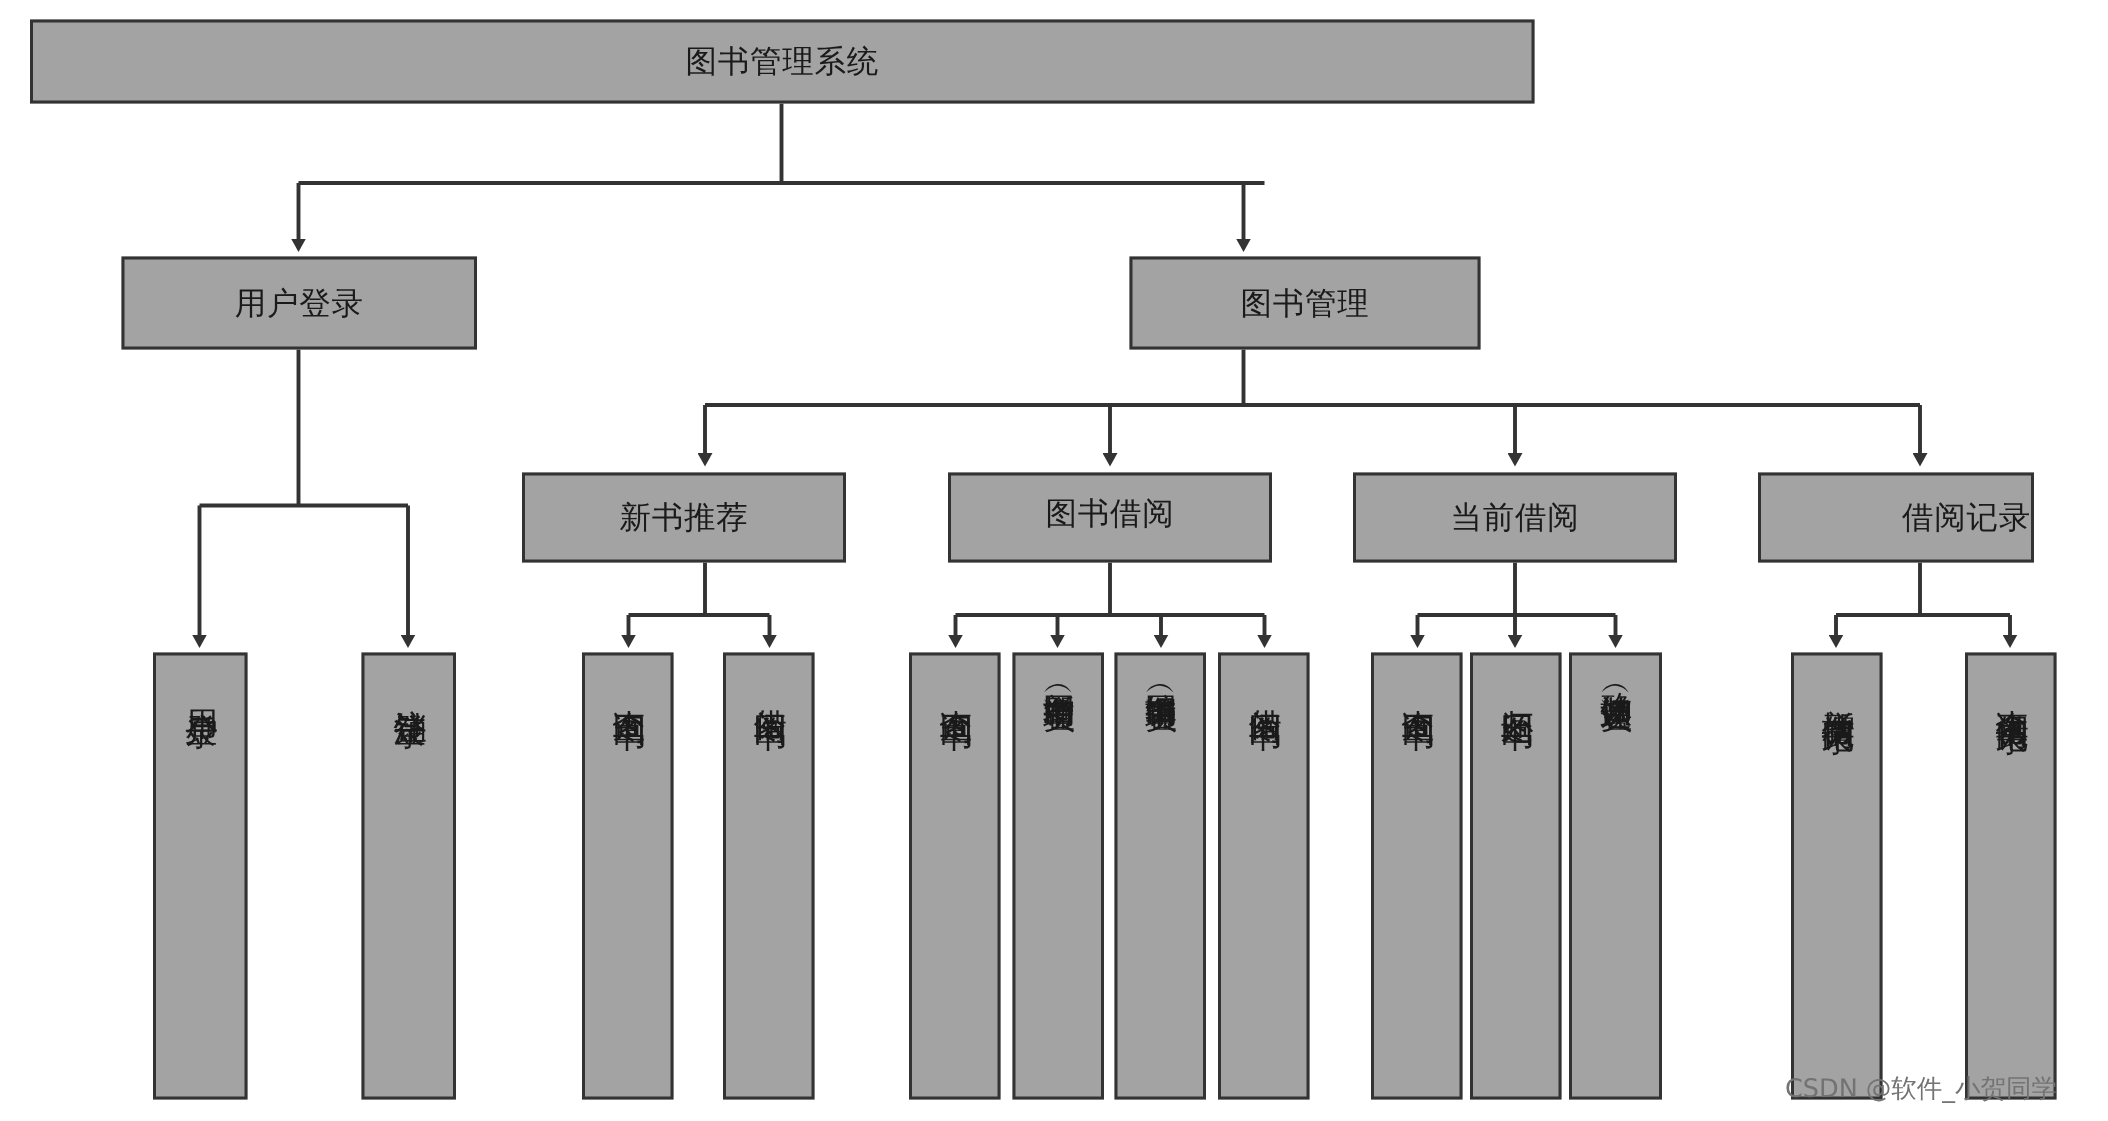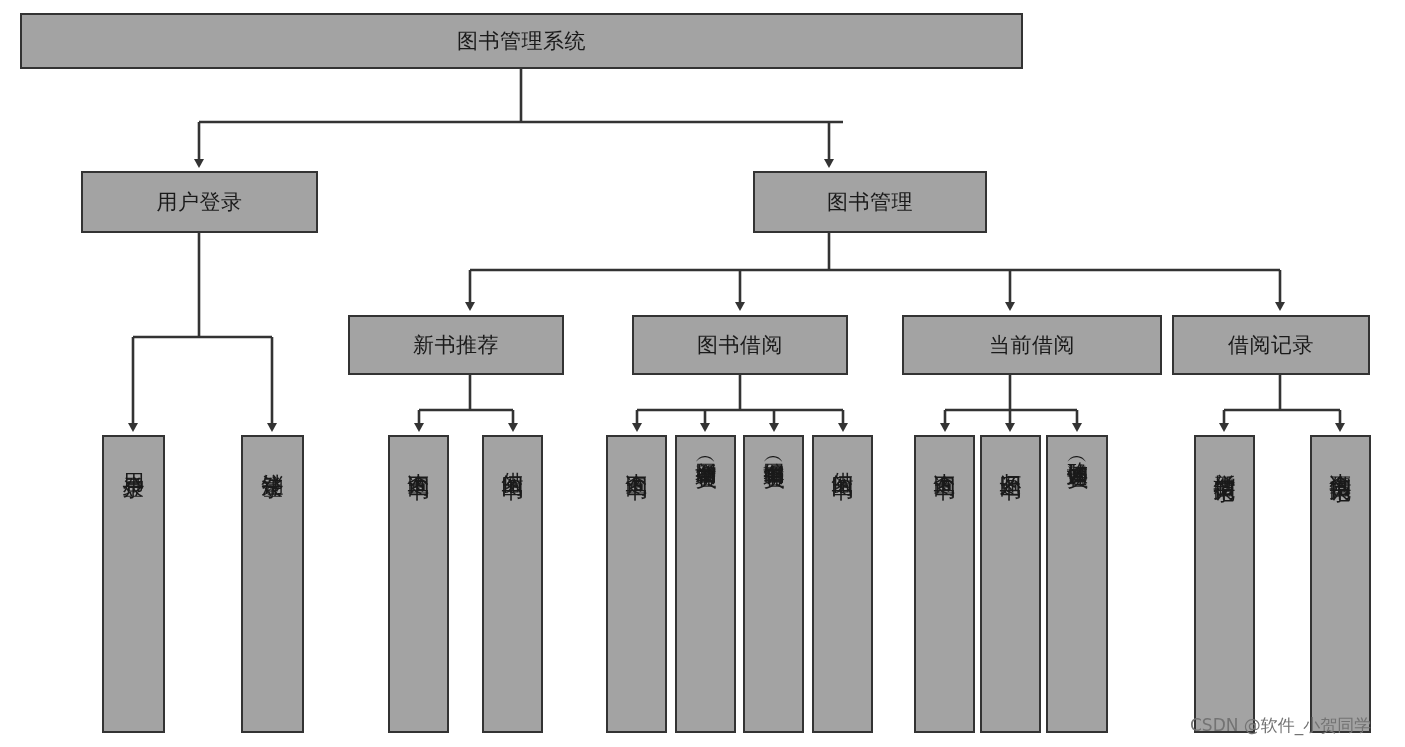--- a/index.html
+++ b/index.html
@@ -136,27 +136,27 @@
   <div class="node horiz" style="left:81px; top:171px; width:237px; height:62px;">
     <span class="label">用户登录</span>
   </div>
   <div class="node horiz" style="left:712px; top:171px; width:234px; height:62px;margin-left:41px;">
     <span class="label">图书管理</span>
   </div>
 
   <div class="node horiz" style="left:348px; top:315px; width:216px; height:60px;">
     <span class="label">新书推荐</span>
   </div>
-  <div class="node horiz" style="left:632px; top:315px; width:216px; height:60px;">
+  <div class="node horiz" style="left:632px; top:315px; width:216px; height:60px;font-family:Liberation Mono, monospace;">
     <span class="label">图书借阅</span>
   </div>
-  <div class="node horiz" style="left:902px; top:315px; width:260px; height:60px;">
+  <div class="node horiz" style="left:902px; top:315px; width:216px; height:60px;">
     <span class="label">当前借阅</span>
   </div>
-  <div class="node horiz" style="left:1172px; top:315px; width:198px; height:60px;">
+  <div class="node horiz" style="left:1172px; top:315px; width:184px; height:60px;justify-content:flex-end;">
     <span class="label">借阅记录</span>
   </div>
 
   <div class="node vert" style="left:102px; top:435px; width:63px; height:298px;">
     <span class="label">用户登录</span>
   </div>
   <div class="node vert" style="left:241px; top:435px; width:63px; height:298px;">
     <span class="label">注销登录</span>
   </div>
   <div class="node vert" style="left:388px; top:435px; width:61px; height:298px;">

